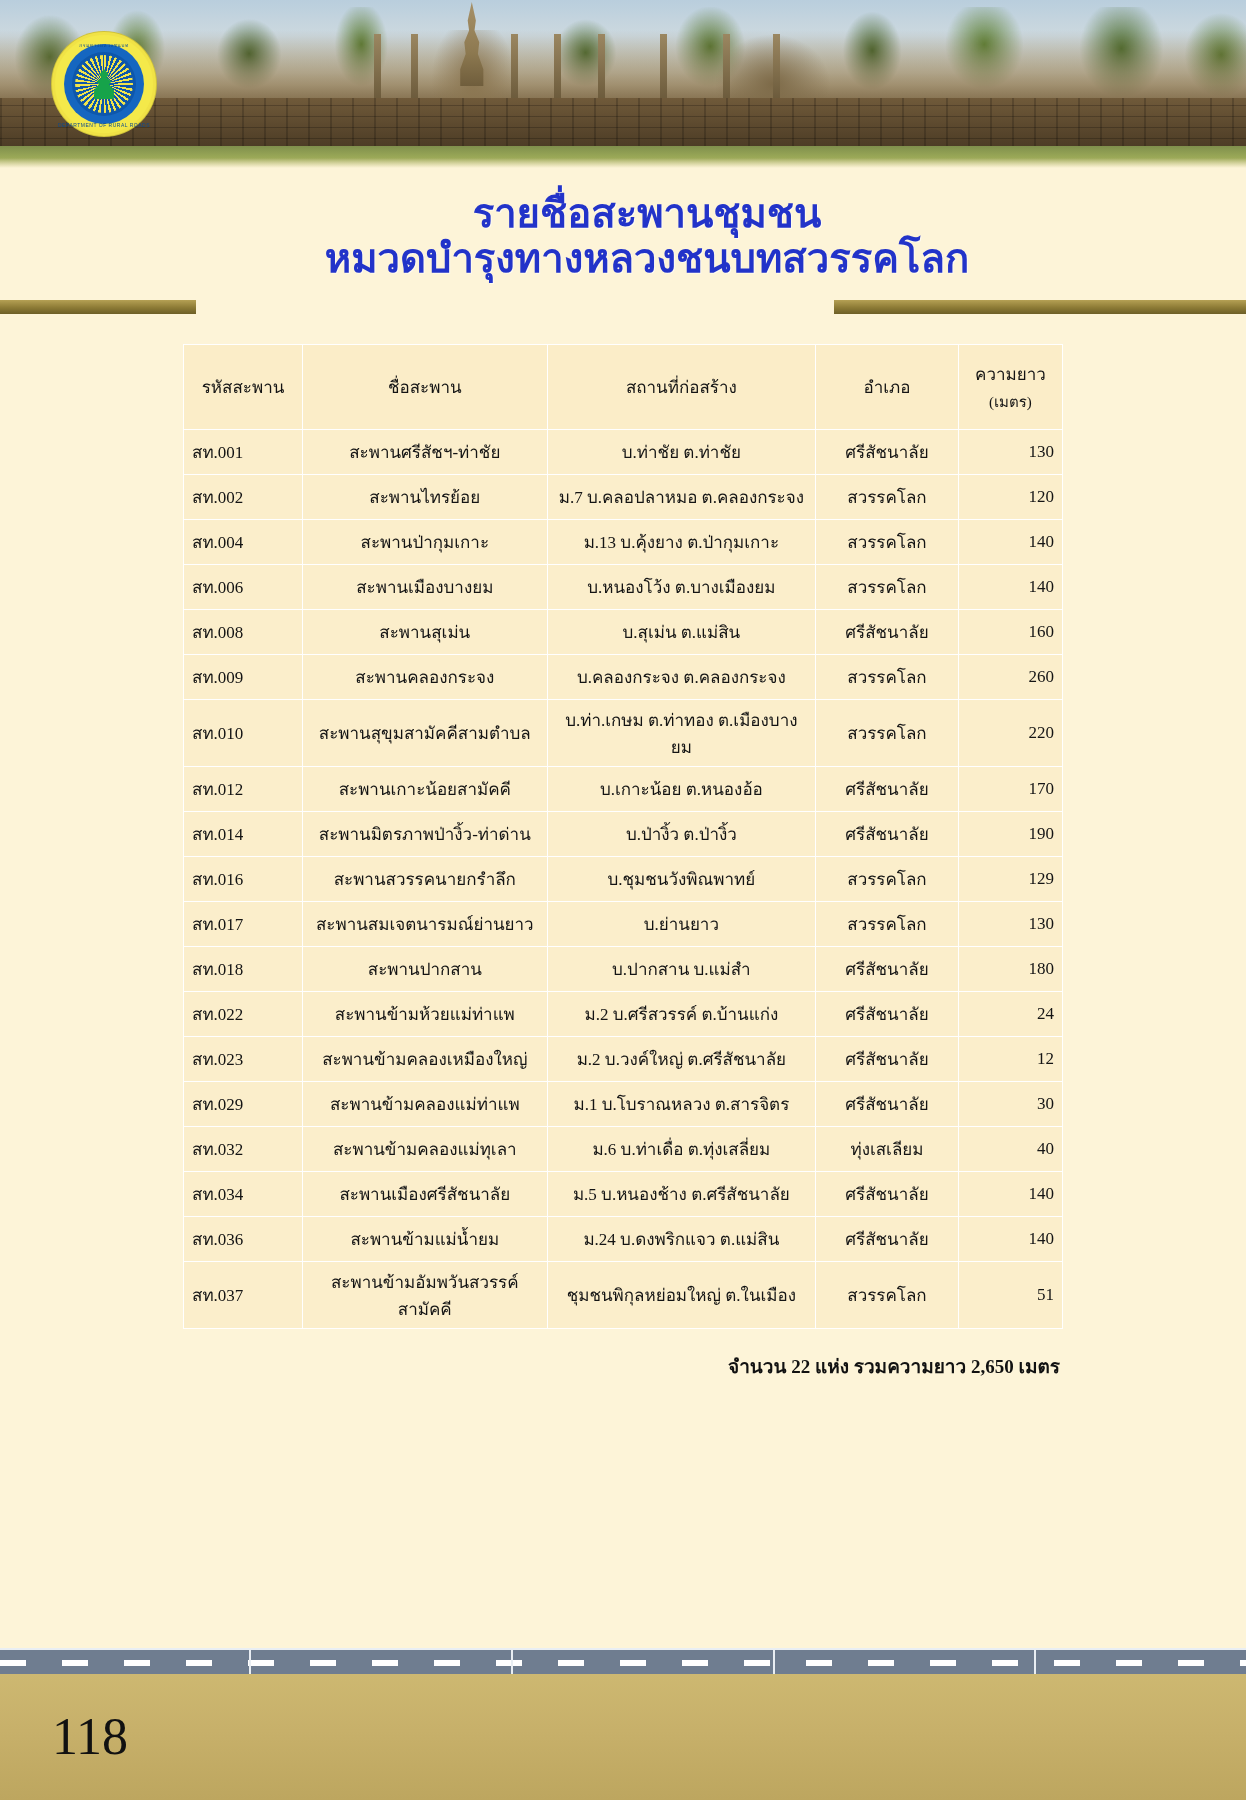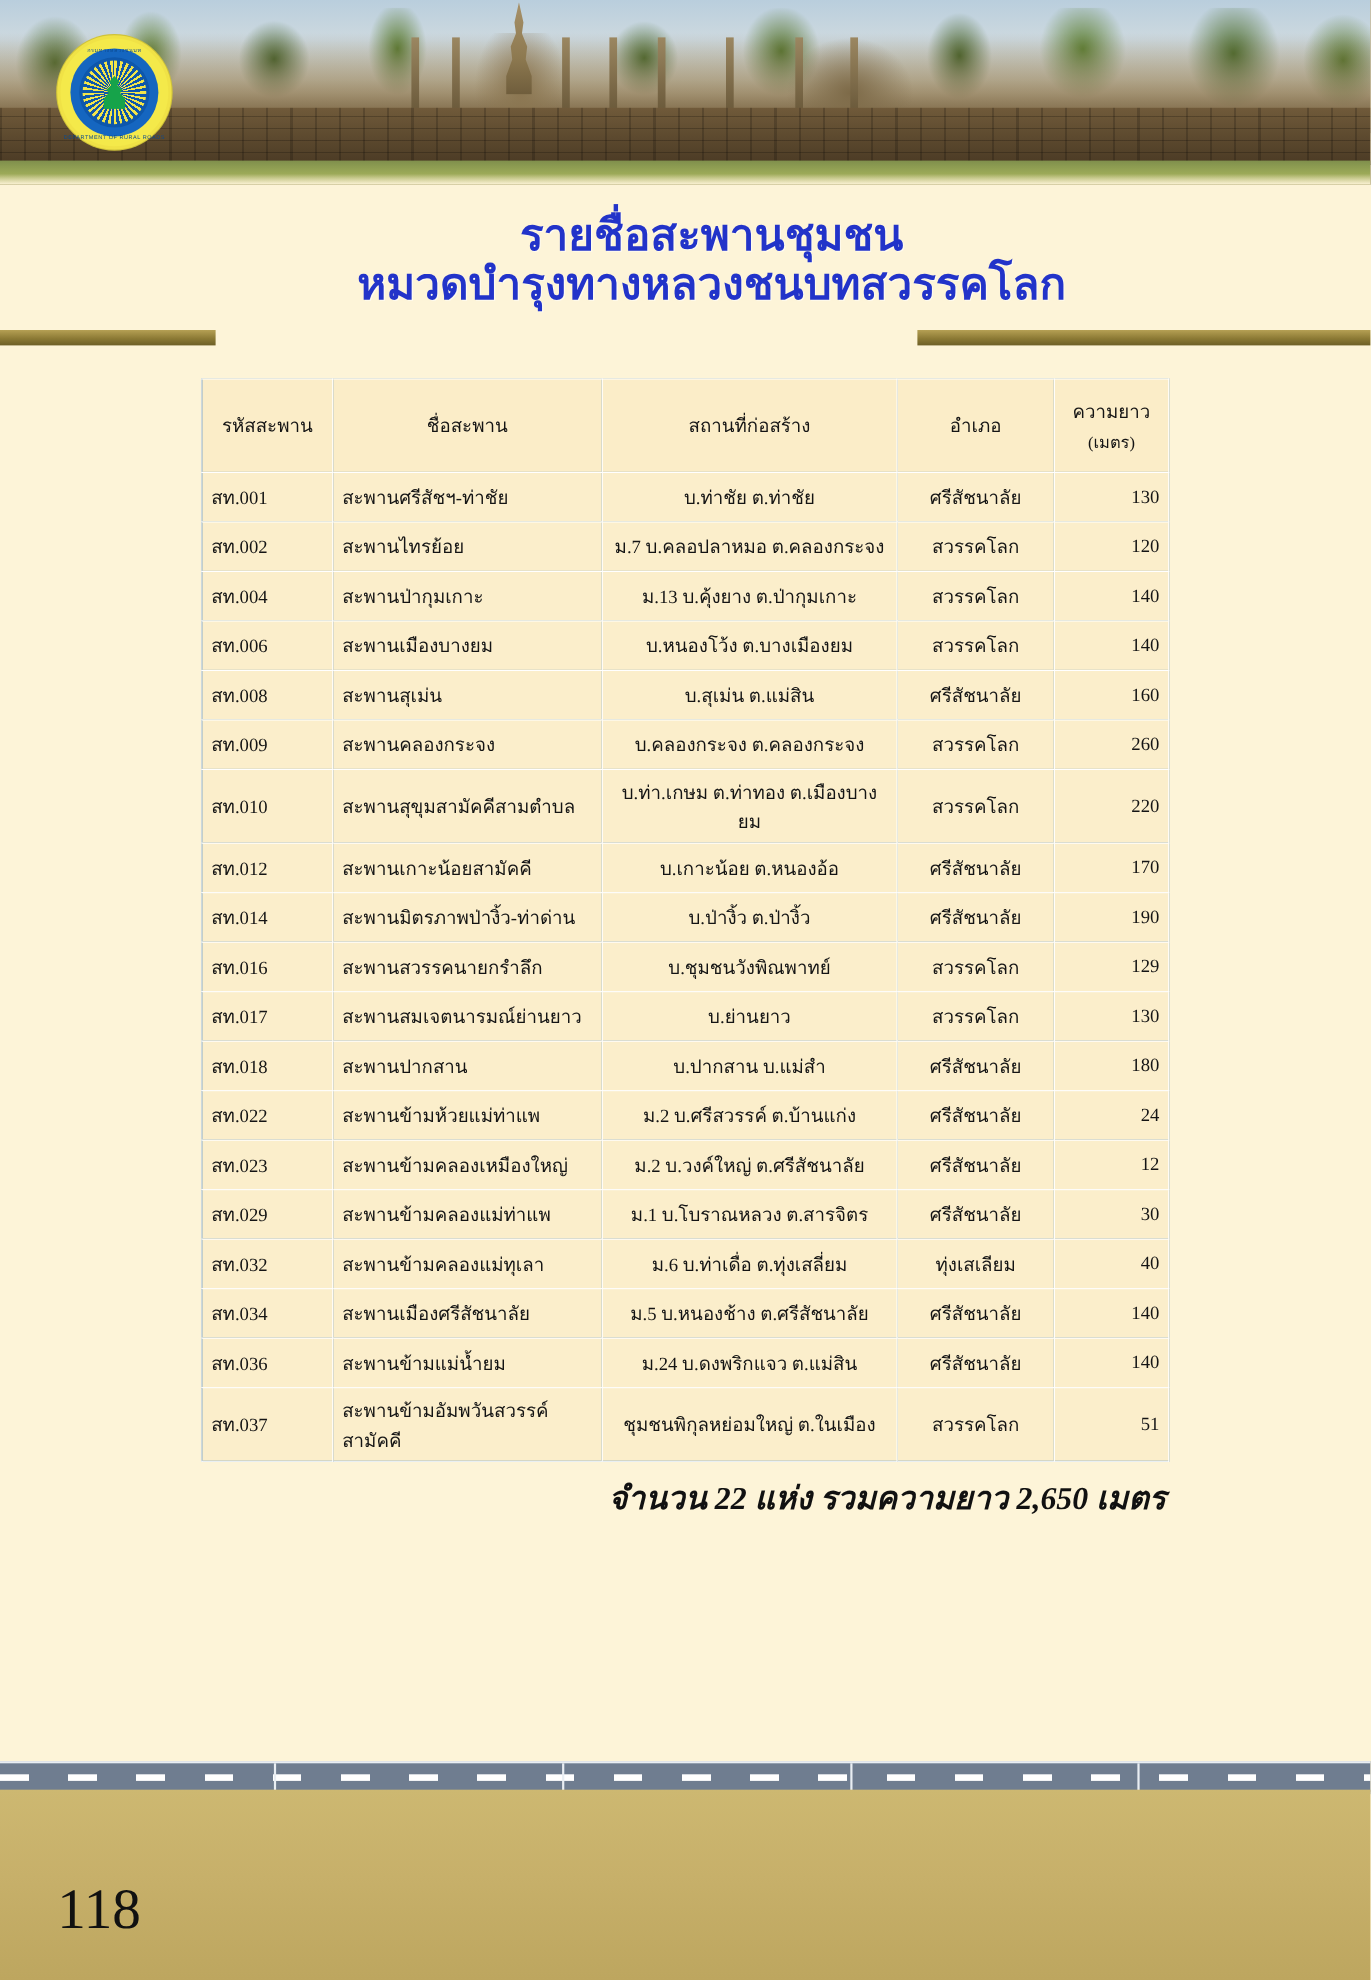--- a/index.html
+++ b/index.html
@@ -207,53 +207,52 @@
   table.bridges thead th {
     height: 72px;
     text-align: center;
     vertical-align: middle;
     background: #fbedc8;
   }
   .th-len-line1 { display: block; }
   .th-len-line2 { display: block; font-size: 15px; margin-top: 3px; }
 
   td.c-code   { width: 112px; text-align: left;   padding-left: 10px; }
-  td.c-name   { width: 256px; text-align: left;   padding-left: 10px; }
+  td.c-name   { width: 256px; text-align: center;   padding-left: 10px; }
   td.c-place  { width: 282px; text-align: center;   padding-left: 10px; }
   td.c-amphoe { width: 134px; text-align: center; }
   td.c-len    { width: 96px;  text-align: right; }
 
   th.c-code   { width: 112px; }
   th.c-name   { width: 256px; }
   th.c-place  { width: 282px; }
   th.c-amphoe { width: 134px; }
   th.c-len    { width: 96px;  }
 
   table.bridges tbody tr { height: 45px; }
 
   
   .summary {
     width: 880px;
-    margin: 10px auto 0 auto;
+    margin: 22px auto 0 auto;
     text-align: right;
-    font-size: 29px;
+    font-size: 19px;
     font-weight: bold;
     color: #111;
     padding-right: 6px;
     font-family: "Liberation Serif", "DejaVu Serif", serif;
-    font-style: italic;
   }
 
   
   .footer {
     position: absolute;
     left: 0;
     bottom: 0;
     width: 100%;
-    height: 199px;
+    height: 152px;
   }
   .road {
     position: absolute;
     left: 0; top: 0;
     width: 100%;
     height: 26px;
     background: #6f7d90;
     border-top: 2px solid #e9eef3;
     border-bottom: 2px solid #e9eef3;
   }

